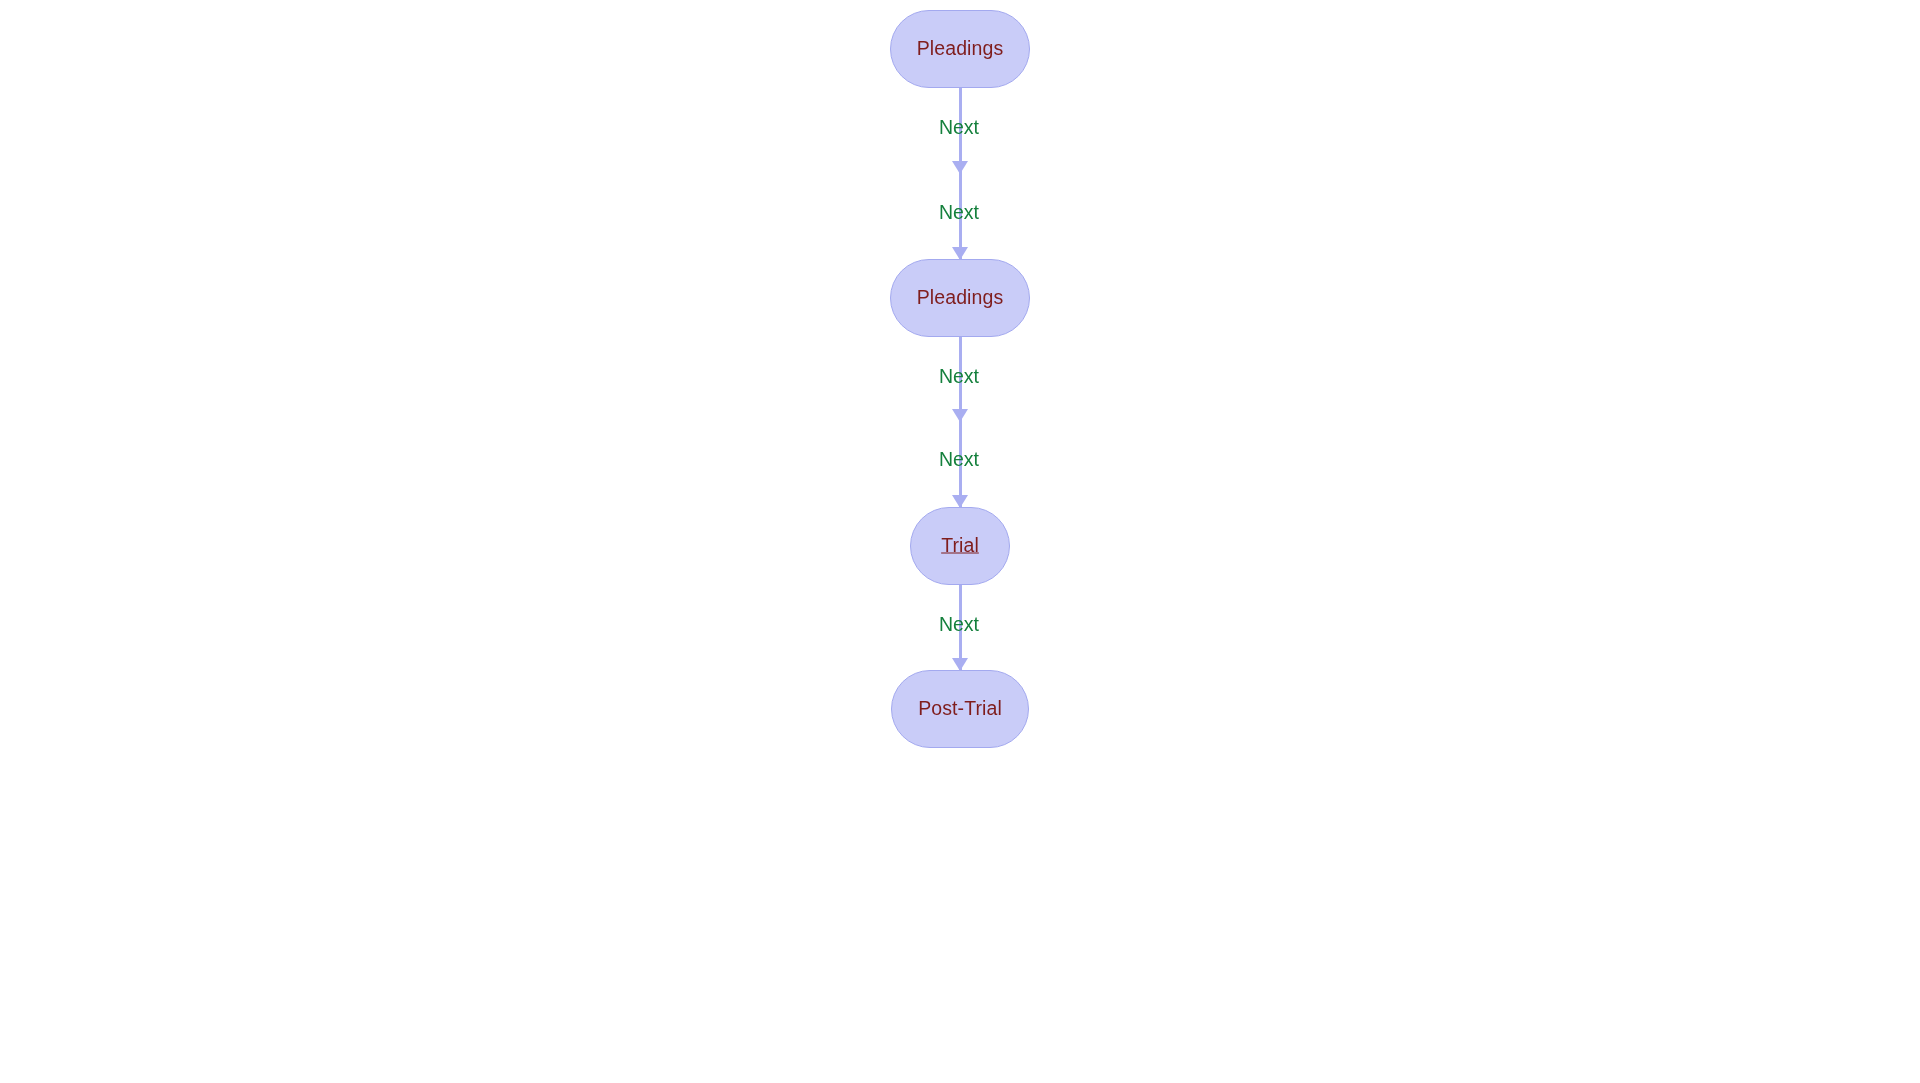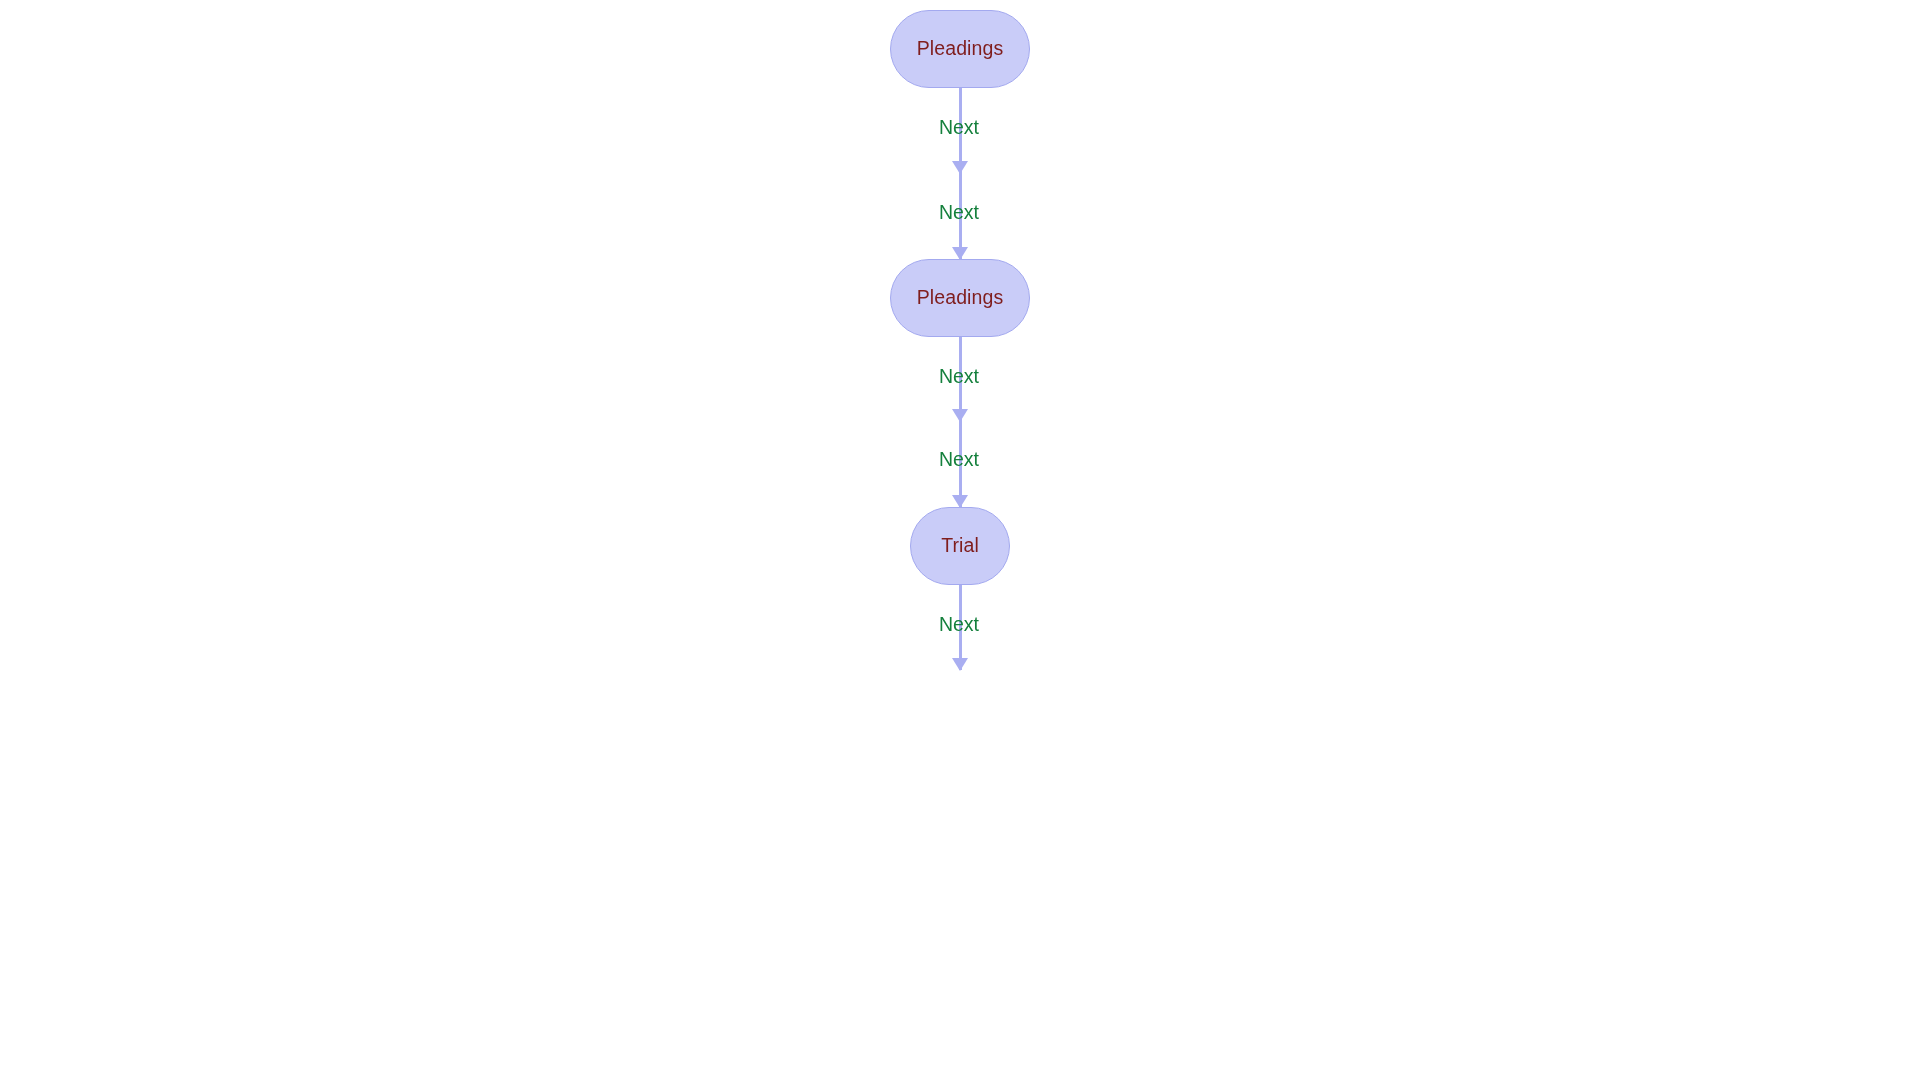--- a/index.html
+++ b/index.html
@@ -52,21 +52,21 @@
     padding: 0 26px;
     height: 78px;
     min-width: 86px;
   }
   .node-label {
     display: block;
     transform: translateY(-0.5px);
   }
 
   .node.wide-settlement { padding: 0 40px; }
-  .node.node-trial { padding: 0 30px; }
+  .node.node-trial { padding: 0 30px; text-decoration: underline; }
 
   
   .edge {
     position: relative;
     width: 160px;
     display: flex;
     align-items: center;
     justify-content: center;
   }
   .edge-line {
@@ -158,15 +158,18 @@
     <div class="node node-trial">
       <span class="node-label">Trial</span>
     </div>
 
     <div class="edge edge-5">
       <span class="edge-line"></span>
       <span class="edge-label">Next</span>
       <span class="edge-arrow"></span>
     </div>
 
+    <div class="node node-posttrial">
+      <span class="node-label">Post-Trial</span>
+    </div>
 
   </div>
 </div>
 
 </body></html>

